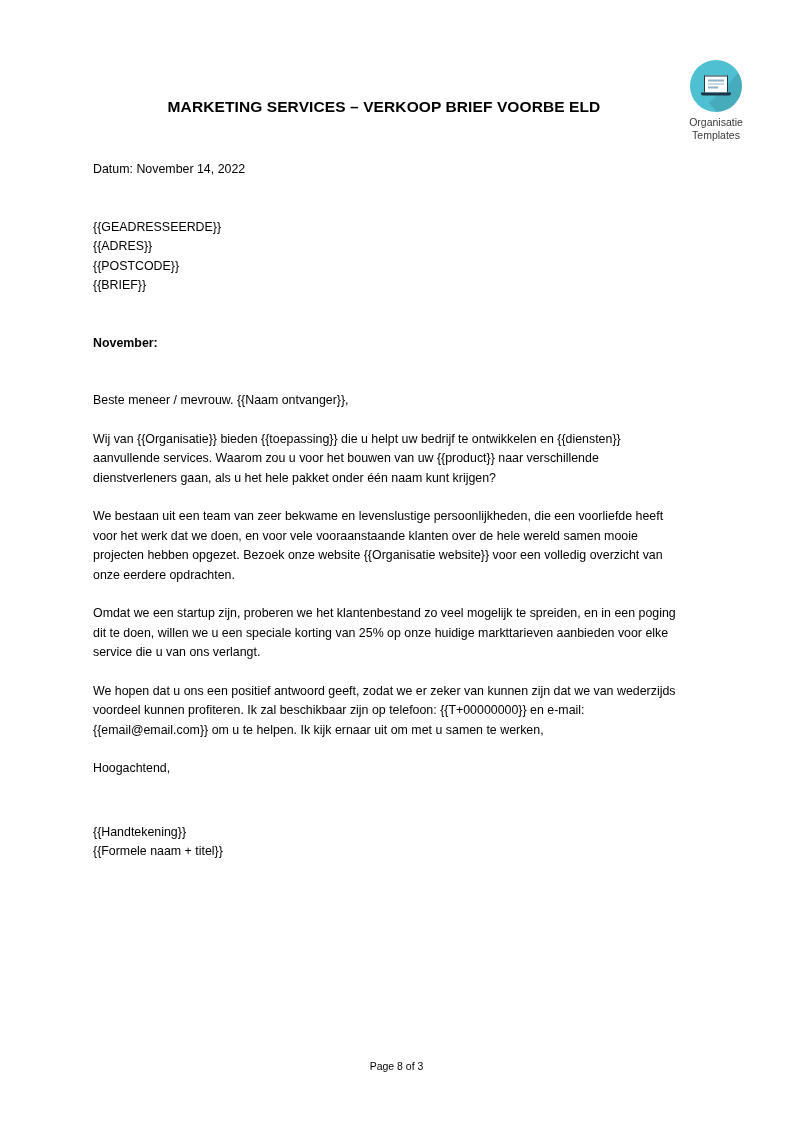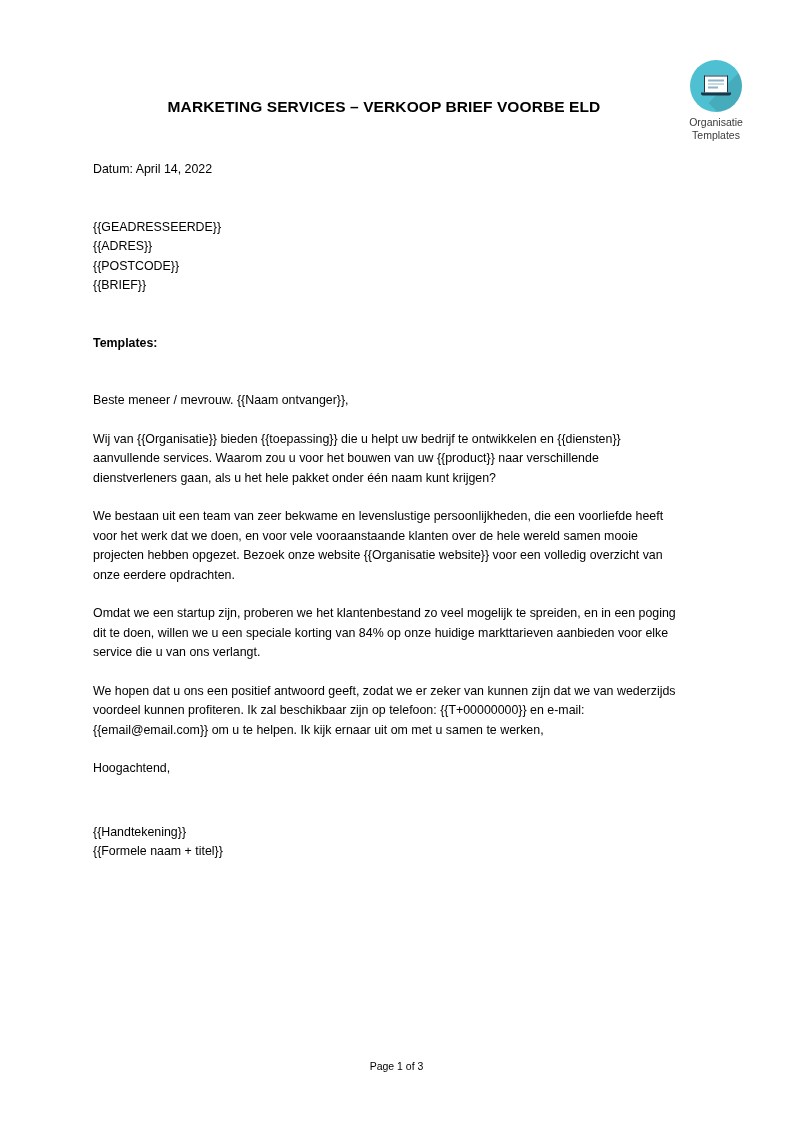--- a/index.html
+++ b/index.html
@@ -146,59 +146,59 @@
     <div class="logo-text">
       <div>Organisatie</div>
       <div>Templates</div>
     </div>
   </div>
 
   <div class="doc-title">MARKETING SERVICES  – VERKOOP BRIEF VOORBE ELD</div>
 
   <div class="body-area">
 
-    <div class="line">Datum: April 14, 2022</div>
+    <div class="line">Datum: November 14, 2022</div>
 
     <div class="gap-l"></div>
 
     <div class="addr-line">{{GEADRESSEERDE}}</div>
     <div class="addr-line">{{ADRES}}</div>
     <div class="addr-line">{{POSTCODE}}</div>
     <div class="addr-line">{{BRIEF}}</div>
 
     <div class="gap-l"></div>
 
-    <div class="line bold">Templates:</div>
+    <div class="line bold">November:</div>
 
     <div class="gap-l"></div>
 
     <div class="line">Beste meneer / mevrouw. {{Naam ontvanger}},</div>
 
     <div class="gap-s"></div>
 
     <p class="para">Wij van {{Organisatie}} bieden {{toepassing}} die u helpt uw bedrijf te ontwikkelen en {{diensten}} aanvullende services. Waarom zou u voor het bouwen van uw {{product}} naar verschillende dienstverleners gaan, als u het hele pakket onder één naam kunt krijgen?</p>
 
     <div class="gap-s"></div>
 
     <p class="para">We bestaan uit een team van zeer bekwame en levenslustige persoonlijkheden, die een voorliefde heeft voor het werk dat we doen, en voor vele vooraanstaande klanten over de hele wereld samen mooie projecten hebben opgezet. Bezoek onze website {{Organisatie website}} voor een volledig overzicht van onze eerdere opdrachten.</p>
 
     <div class="gap-s"></div>
 
-    <p class="para">Omdat we een startup zijn, proberen we het klantenbestand zo veel mogelijk te spreiden, en in een poging dit te doen, willen we u een speciale korting van 84% op onze huidige markttarieven aanbieden voor elke service die u van ons verlangt.</p>
+    <p class="para">Omdat we een startup zijn, proberen we het klantenbestand zo veel mogelijk te spreiden, en in een poging dit te doen, willen we u een speciale korting van 25% op onze huidige markttarieven aanbieden voor elke service die u van ons verlangt.</p>
 
     <div class="gap-s"></div>
 
     <p class="para">We hopen dat u ons een positief antwoord geeft, zodat we er zeker van kunnen zijn dat we van wederzijds voordeel kunnen profiteren. Ik zal beschikbaar zijn op telefoon: {{T+00000000}} en e-mail: {{email@email.com}} om u te helpen. Ik kijk ernaar uit om met u samen te werken,</p>
 
     <div class="gap-s"></div>
 
     <div class="line">Hoogachtend,</div>
 
     <div class="gap-xl"></div>
 
     <div class="line">{{Handtekening}}</div>
     <div class="line">{{Formele naam + titel}}</div>
 
   </div>
 
-  <div class="footer">Page 1 of 3</div>
+  <div class="footer">Page 8 of 3</div>
 
 </div>
 
 </body></html>

